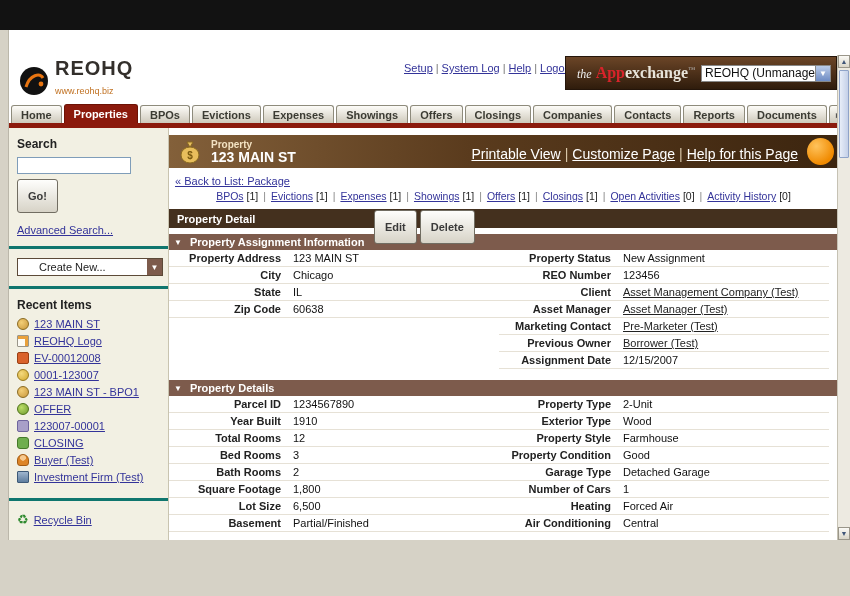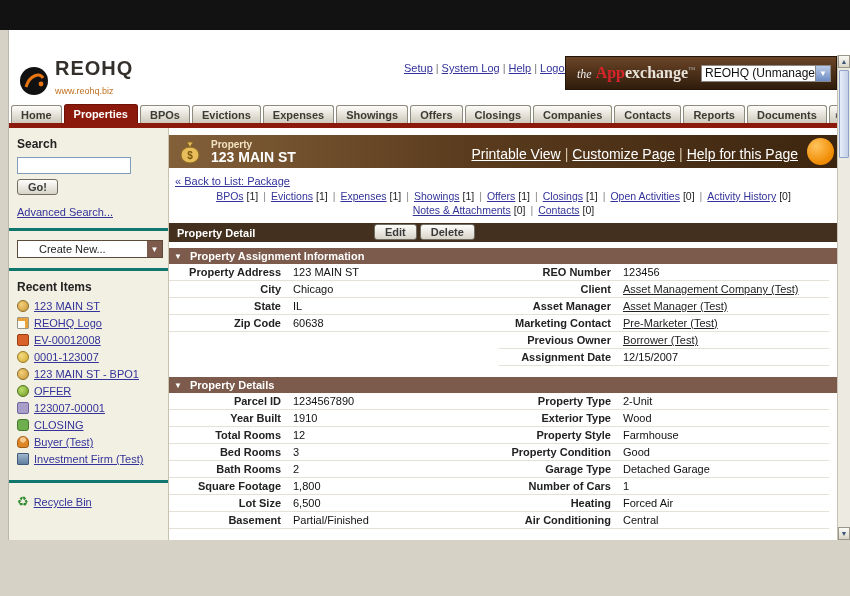--- a/index.html
+++ b/index.html
@@ -76,21 +76,21 @@
 .phead-orange{position:absolute;right:4px;top:3px;width:27px;height:27px;border-radius:50%;background:radial-gradient(circle at 35% 30%,#FFC35C,#F08A00 70%)}
 .back-row{margin:7px 0 1px 6px;height:13px;font-size:11px}
 .back-row a{color:#333399;text-decoration:underline;cursor:pointer}
 .shortcuts{text-align:center;font-size:10.5px;height:14px;line-height:14px;color:#333;white-space:nowrap}
 .shortcuts a{color:#333399;text-decoration:underline;cursor:pointer}
 .shortcuts .cnt{color:#222;margin-left:3px}
 .shortcuts .sep{color:#888;margin:0 5px}
 .detail-bar{margin-top:6px;height:19px;background:#44301E;display:flex;align-items:center;padding-left:8px;position:relative}
 .detail-title{color:#fff;font-weight:bold;font-size:11px}
 .detail-btns{position:absolute;left:205px;top:1px;display:flex;gap:3px}
-.btn{font-size:11px;font-weight:bold;color:#3A3A3A;background:linear-gradient(#FEFEFC,#D7D3C7);border:1px solid #716D62;border-radius:3px;padding:1px 10px;cursor:pointer}
+.btn{font-size:11px;font-weight:bold;color:#3A3A3A;background:linear-gradient(#FEFEFC,#D7D3C7);border:1px solid #716D62;border-radius:3px;padding:10px 10px;cursor:pointer}
 .sec-header{margin-top:6px;height:16px;background:#7D5B4C;color:#fff;display:flex;align-items:center;font-size:11px;font-weight:bold;padding-left:5px;cursor:pointer}
 .sec-gap{margin-top:11px}
 .tri{font-size:8px;margin-right:5px}
 .cols{display:flex}
 .ftable{width:330px}
 .frow{display:flex;height:17px;align-items:center;border-bottom:1px solid #E6E1D6;font-size:11px}
 .flabel{flex:0 0 124px;text-align:right;padding-right:12px;font-weight:bold;color:#222;white-space:nowrap}
 .fvalue{color:#111;white-space:nowrap}
 .fvalue a{color:#222;text-decoration:underline;cursor:pointer}
 
@@ -229,21 +229,20 @@
           </div>
           <div class="phead-links" id="page-links"><a>Printable View</a><span class="sep">|</span><a>Customize Page</a><span class="sep">|</span><a>Help for this Page</a></div>
           <span class="phead-orange"></span>
         </div>
 
         <div class="back-row">
           <a>« Back to List: Package</a>
         </div>
 
         <div class="shortcuts" id="shortcuts1"><a>BPOs</a><span class="cnt">[1]</span><span class="sep">|</span><a>Evictions</a><span class="cnt">[1]</span><span class="sep">|</span><a>Expenses</a><span class="cnt">[1]</span><span class="sep">|</span><a>Showings</a><span class="cnt">[1]</span><span class="sep">|</span><a>Offers</a><span class="cnt">[1]</span><span class="sep">|</span><a>Closings</a><span class="cnt">[1]</span><span class="sep">|</span><a>Open Activities</a><span class="cnt">[0]</span><span class="sep">|</span><a>Activity History</a><span class="cnt">[0]</span></div>
-        <div class="shortcuts" id="shortcuts2"><a>Notes &amp; Attachments</a><span class="cnt">[0]</span><span class="sep">|</span><a>Contacts</a><span class="cnt">[0]</span></div>
 
         <div class="detail-bar">
           <span class="detail-title">Property Detail</span>
           <span class="detail-btns" id="detail-buttons">
               <button class="btn">Edit</button>
               <button class="btn">Delete</button>
             </span>
         </div>
 
         <div id="sections">
@@ -265,20 +264,24 @@
                   <div class="flabel">State</div>
                   <div class="fvalue">IL</div>
                 </div>
                 <div class="frow">
                   <div class="flabel">Zip Code</div>
                   <div class="fvalue">60638</div>
                 </div>
               </div>
               <div class="ftable">
                 <div class="frow">
+                  <div class="flabel">Property Status</div>
+                  <div class="fvalue">New Assignment</div>
+                </div>
+                <div class="frow">
                   <div class="flabel">REO Number</div>
                   <div class="fvalue">123456</div>
                 </div>
                 <div class="frow">
                   <div class="flabel">Client</div>
                   <div class="fvalue"><a>Asset Management Company (Test)</a></div>
                 </div>
                 <div class="frow">
                   <div class="flabel">Asset Manager</div>
                   <div class="fvalue"><a>Asset Manager (Test)</a></div>

